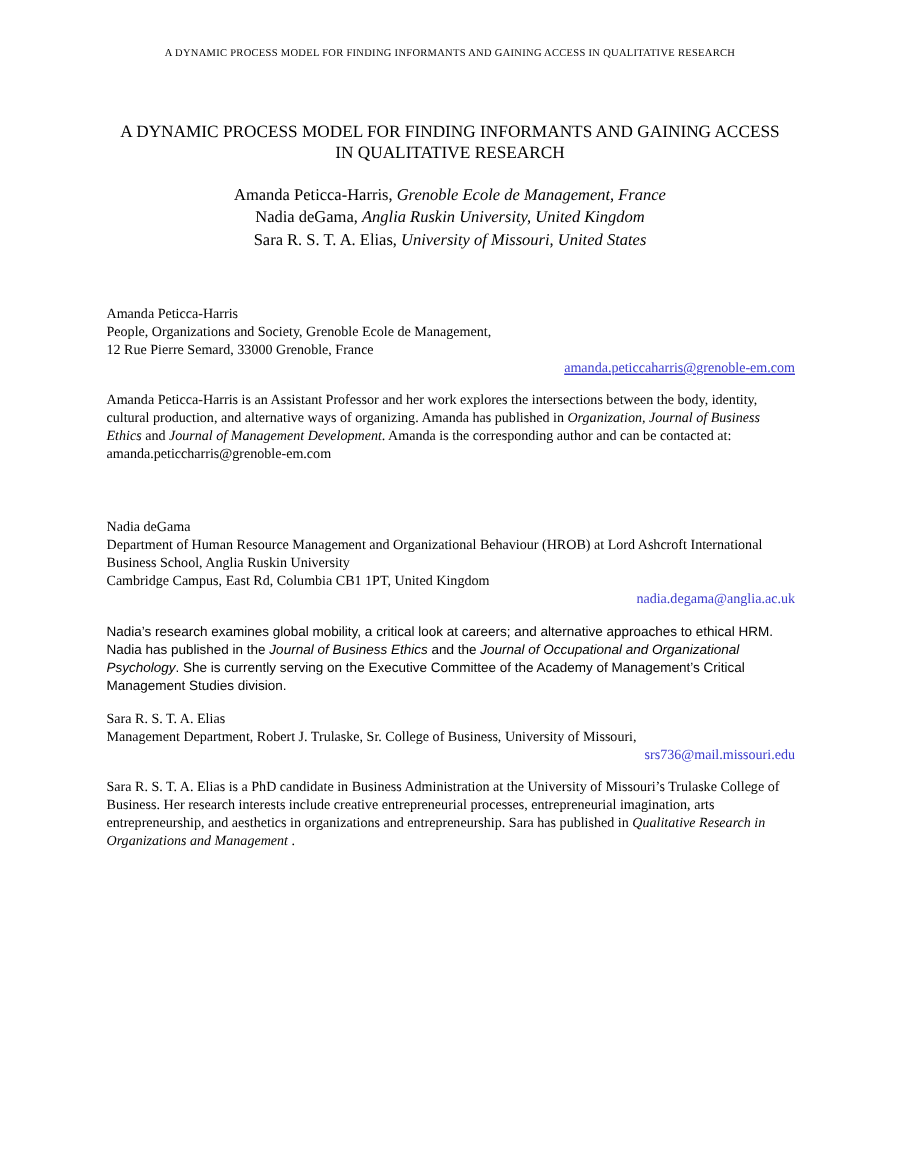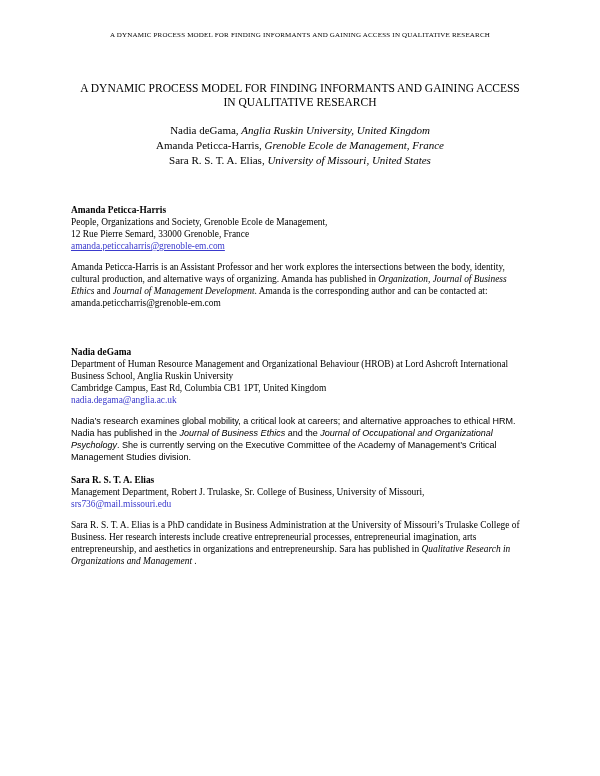--- a/index.html
+++ b/index.html
@@ -37,28 +37,29 @@
     font-size: 11px;
     line-height: 15px;
   }
   .authors .it { font-style: italic; }
   .bios {
     margin: 36px 70px 0 71px;
     font-size: 9.4px;
     line-height: 12px;
   }
   .bio-name {
-    font-weight: bold;
+    font-weight: normal;
   }
   .addr { }
   .email {
     display: block;
     color: var(--link-color, #3a3acd);
     text-decoration: none;
     cursor: pointer;
+    text-align: right;
   }
   .email.u { text-decoration: underline; }
   .para {
     margin: 9px 0 0 0;
   }
   .para.sans {
     font-family: "Liberation Sans", sans-serif;
     font-size: 9px;
     line-height: 12px;
   }
@@ -75,22 +76,22 @@
 </head>
 <body>
 
 <div class="page">
 
   <div class="running-head">A DYNAMIC PROCESS MODEL FOR FINDING INFORMANTS AND GAINING ACCESS IN QUALITATIVE RESEARCH</div>
 
   <h1 class="title">A DYNAMIC PROCESS MODEL FOR FINDING INFORMANTS AND GAINING ACCESS IN QUALITATIVE RESEARCH</h1>
 
   <div class="authors">
+    <div class="author-line"><span>Amanda Peticca-Harris, </span><span class="it">Grenoble Ecole de Management, France</span></div>
     <div class="author-line"><span>Nadia deGama, </span><span class="it">Anglia Ruskin University, United Kingdom</span></div>
-    <div class="author-line"><span>Amanda Peticca-Harris, </span><span class="it">Grenoble Ecole de Management, France</span></div>
     <div class="author-line"><span>Sara R. S. T. A. Elias, </span><span class="it">University of Missouri, United States</span></div>
   </div>
 
   <div class="bios">
 
     <section class="bio">
       <div class="bio-name">Amanda Peticca-Harris</div>
       <div class="addr">People, Organizations and Society, Grenoble Ecole de Management,</div>
       <div class="addr">12 Rue Pierre Semard, 33000 Grenoble, France</div>
       <a class="email u">amanda.peticcaharris@grenoble-em.com</a>

